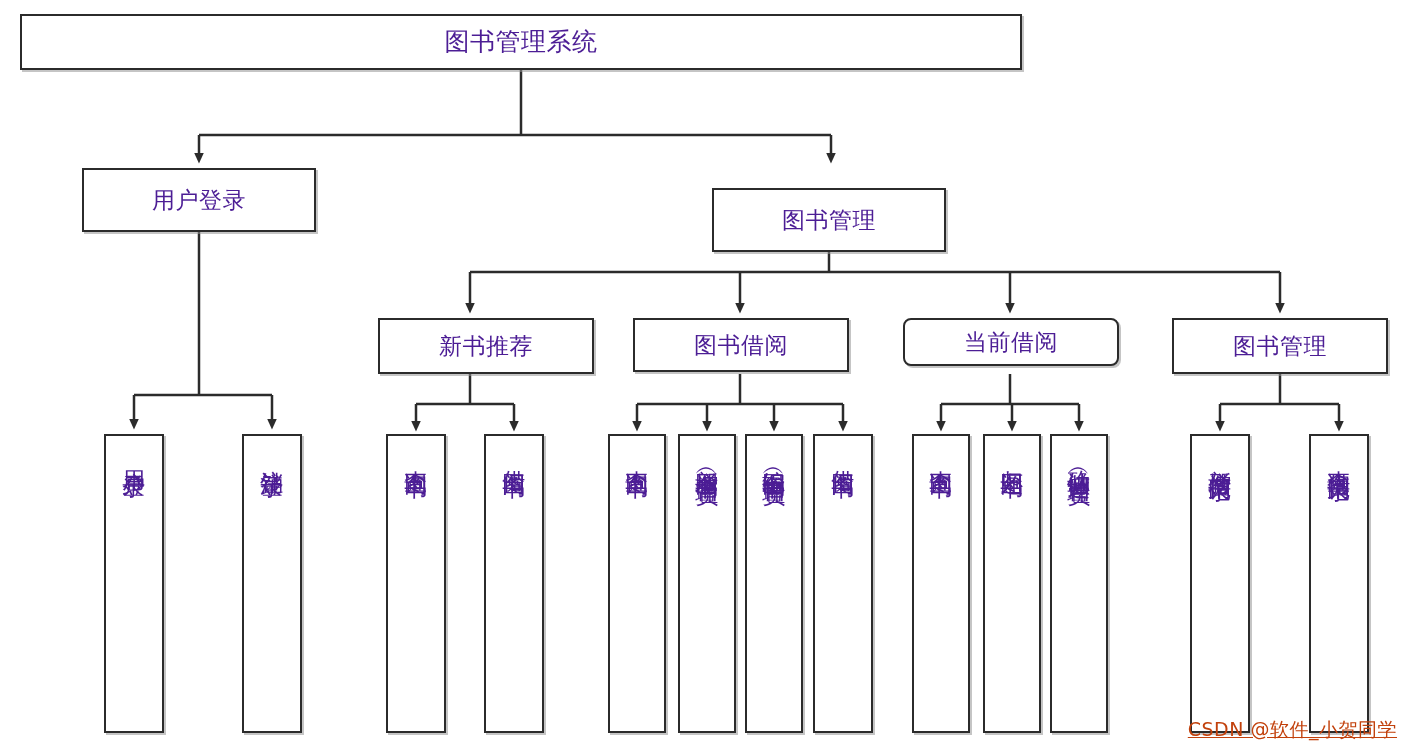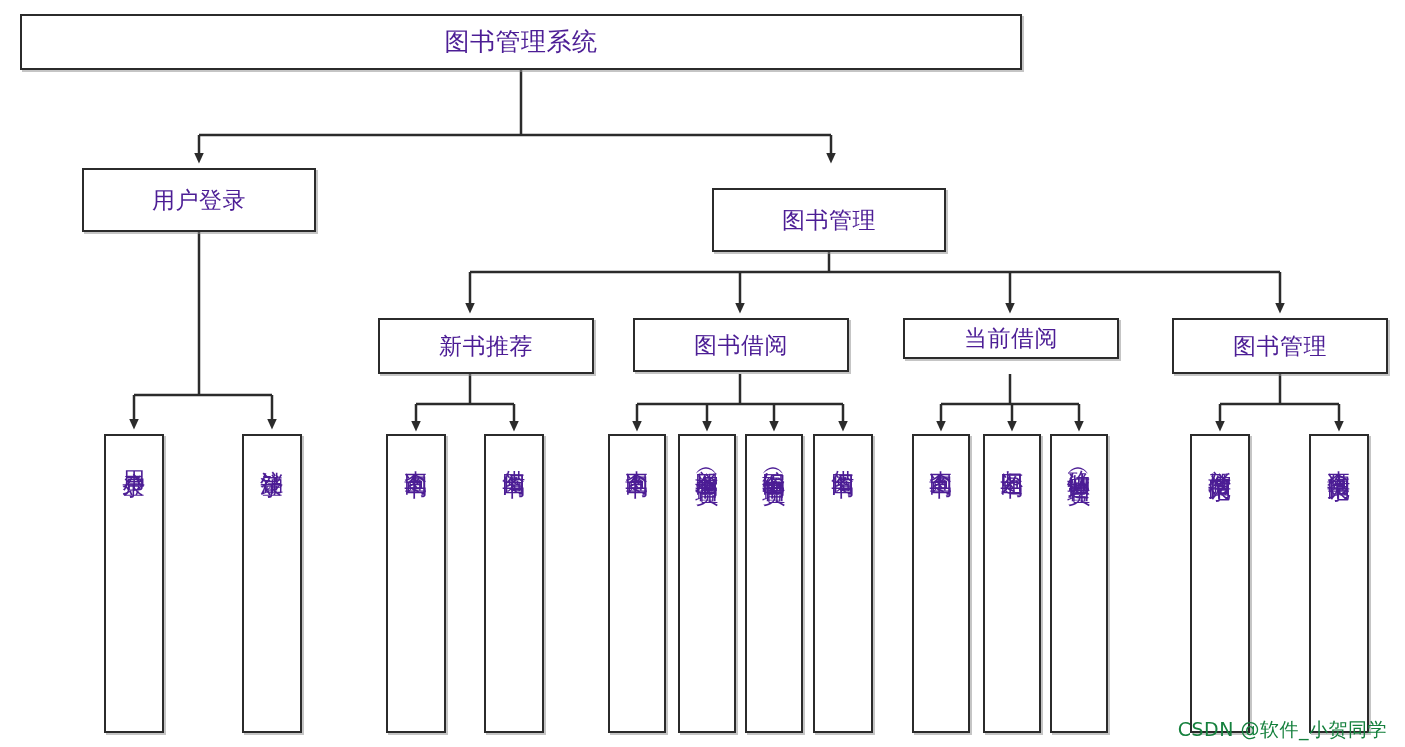--- a/index.html
+++ b/index.html
@@ -41,26 +41,27 @@
     writing-mode:vertical-rl;
     text-orientation:upright;
     font-size:23px;
     line-height:1.16;
     letter-spacing:2px;
     white-space:nowrap;
   }
 
   .watermark{
     position:absolute;
-    right:18px;bottom:4px;
+    right:8px;bottom:4px;
     font-size:19px;
-    color:#15803d;
+    color:#c2410c;
     letter-spacing:0.5px;
     white-space:nowrap;
     pointer-events:none;
+    text-decoration:underline;
   }
 </style>
 </head>
 <body>
 
 <div id="diagram-root">
 
   <svg id="edges" viewBox="0 0 1405 747" xmlns="http://www.w3.org/2000/svg">
     <defs>
       <marker id="arrow" markerWidth="11" markerHeight="11" refX="1.5" refY="5" orient="auto" markerUnits="userSpaceOnUse">
@@ -122,21 +123,21 @@
   <div class="node lvl2" style="left:712px;top:168px;width:234px;height:64px;margin-top:20px;">
     <span class="label">图书管理</span>
   </div>
 
   <div class="node lvl3" style="left:378px;top:318px;width:216px;height:56px;">
     <span class="label">新书推荐</span>
   </div>
   <div class="node lvl3" style="left:633px;top:318px;width:216px;height:54px;">
     <span class="label">图书借阅</span>
   </div>
-  <div class="node lvl3" style="left:903px;top:318px;width:216px;height:41px;">
+  <div class="node lvl3" style="left:903px;top:318px;width:216px;height:48px;border-radius:8px;">
     <span class="label">当前借阅</span>
   </div>
   <div class="node lvl3" style="left:1172px;top:318px;width:216px;height:56px;">
     <span class="label">图书管理</span>
   </div>
 
   <div class="node leaf" style="left:104px;top:434px;width:60px;height:299px;">
     <span class="label">用户登录</span>
   </div>
   <div class="node leaf" style="left:242px;top:434px;width:60px;height:299px;">

